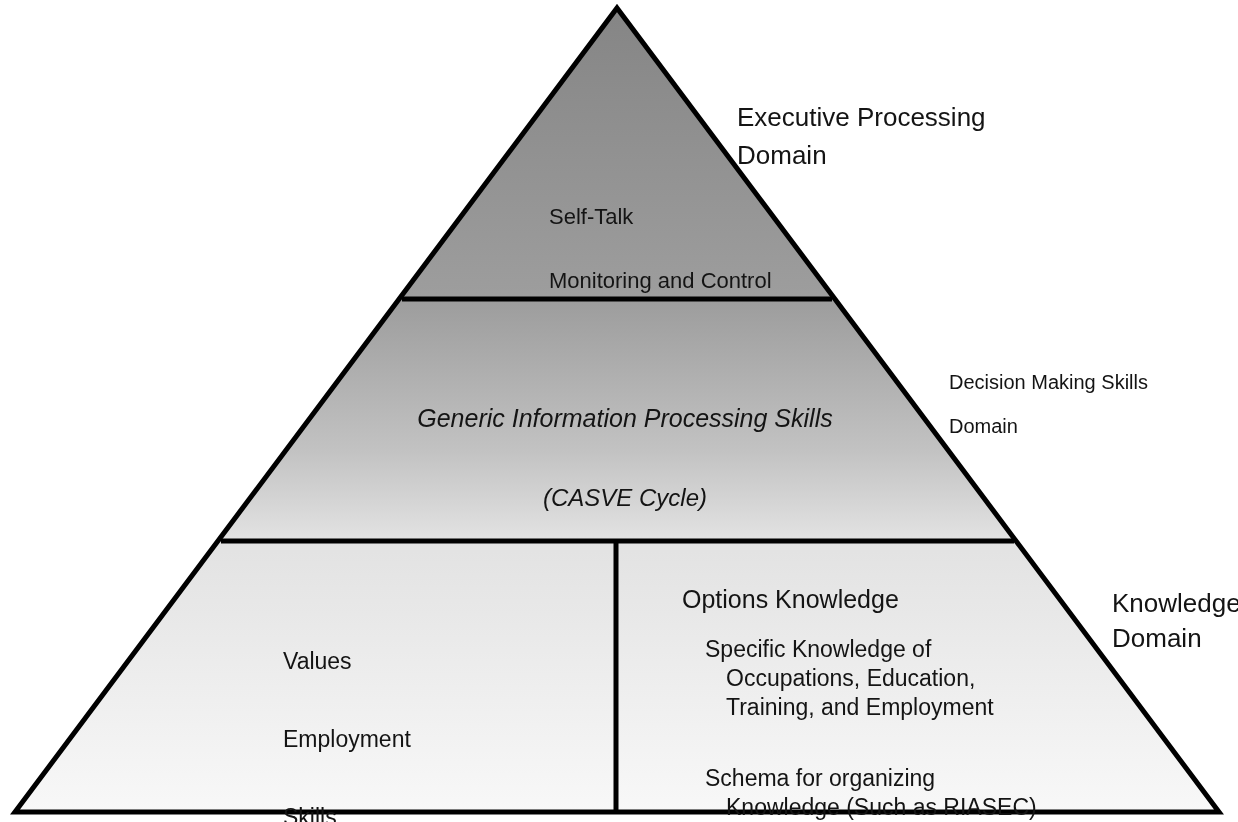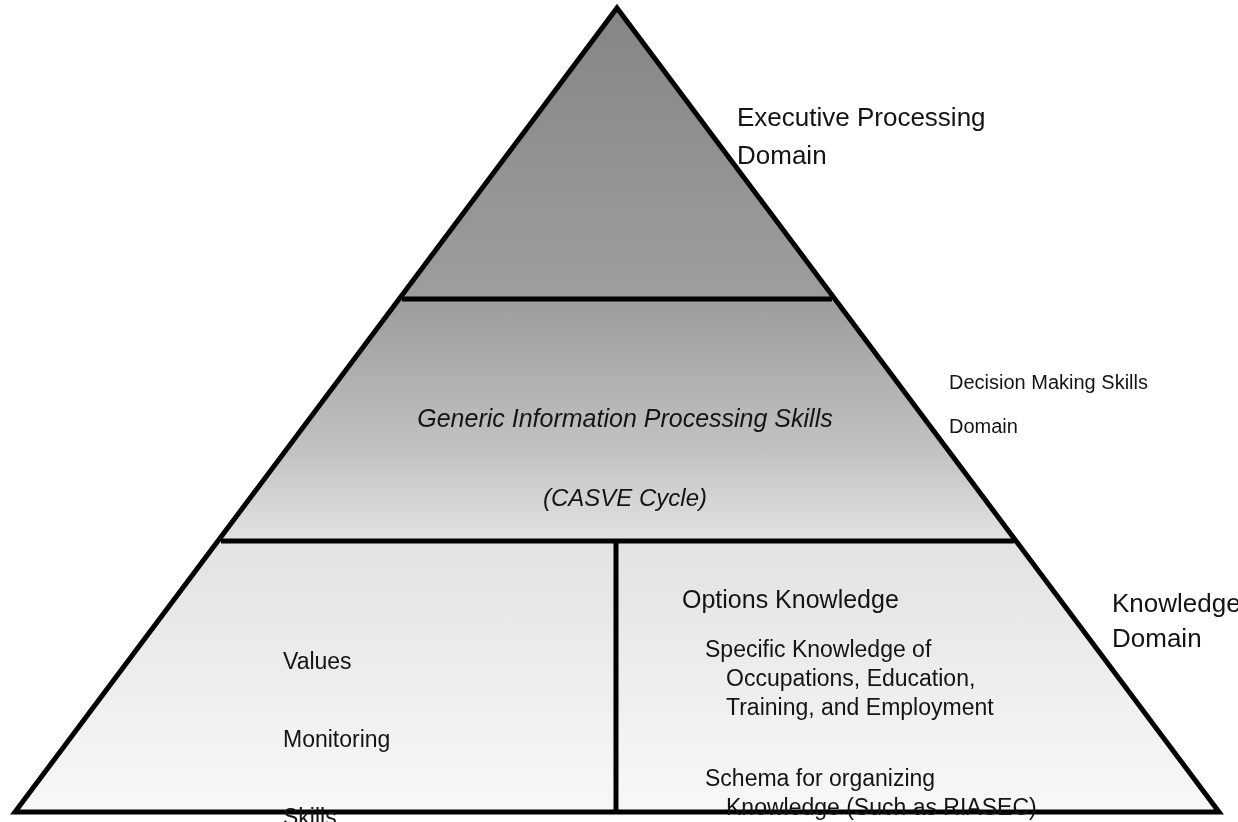--- a/index.html
+++ b/index.html
@@ -49,34 +49,36 @@
         <stop offset="1" stop-color="#f8f8f8"></stop>
       </linearGradient>
     </defs>
     <polygon points="617,8 1219,812 15,812" fill="url(#pyGrad)" stroke="#000000" stroke-width="5" stroke-linejoin="miter"></polygon>
     <line x1="402" y1="299" x2="832" y2="299" stroke="#000000" stroke-width="5"></line>
     <line x1="221" y1="541" x2="1014" y2="541" stroke="#000000" stroke-width="5"></line>
     <line x1="616" y1="541" x2="616" y2="812" stroke="#000000" stroke-width="5"></line>
   </svg>
 
   <div class="txt meta-items">
+    <div>Self-Talk</div>
+    <div>Monitoring and Control</div>
   </div>
   <div class="txt exec-label">Executive Processing
 Domain</div>
 
   <div class="txt gips-block">
     <div class="gips-title">Generic Information Processing Skills</div>
     <div class="gips-subtitle">(CASVE Cycle)</div>
   </div>
   <div class="txt decision-label">Decision Making Skills
 Domain</div>
 
   <div class="txt selfk-items">
     <div>Values</div>
-    <div>Monitoring</div>
+    <div>Employment</div>
     <div>Skills</div>
     
   </div>
 
   <div class="txt optk-title">Options Knowledge</div>
   <div class="txt optk-items">
     <p class="para">Specific Knowledge of
 Occupations, Education,
 Training, and Employment</p>
     <p class="para">Schema for organizing

